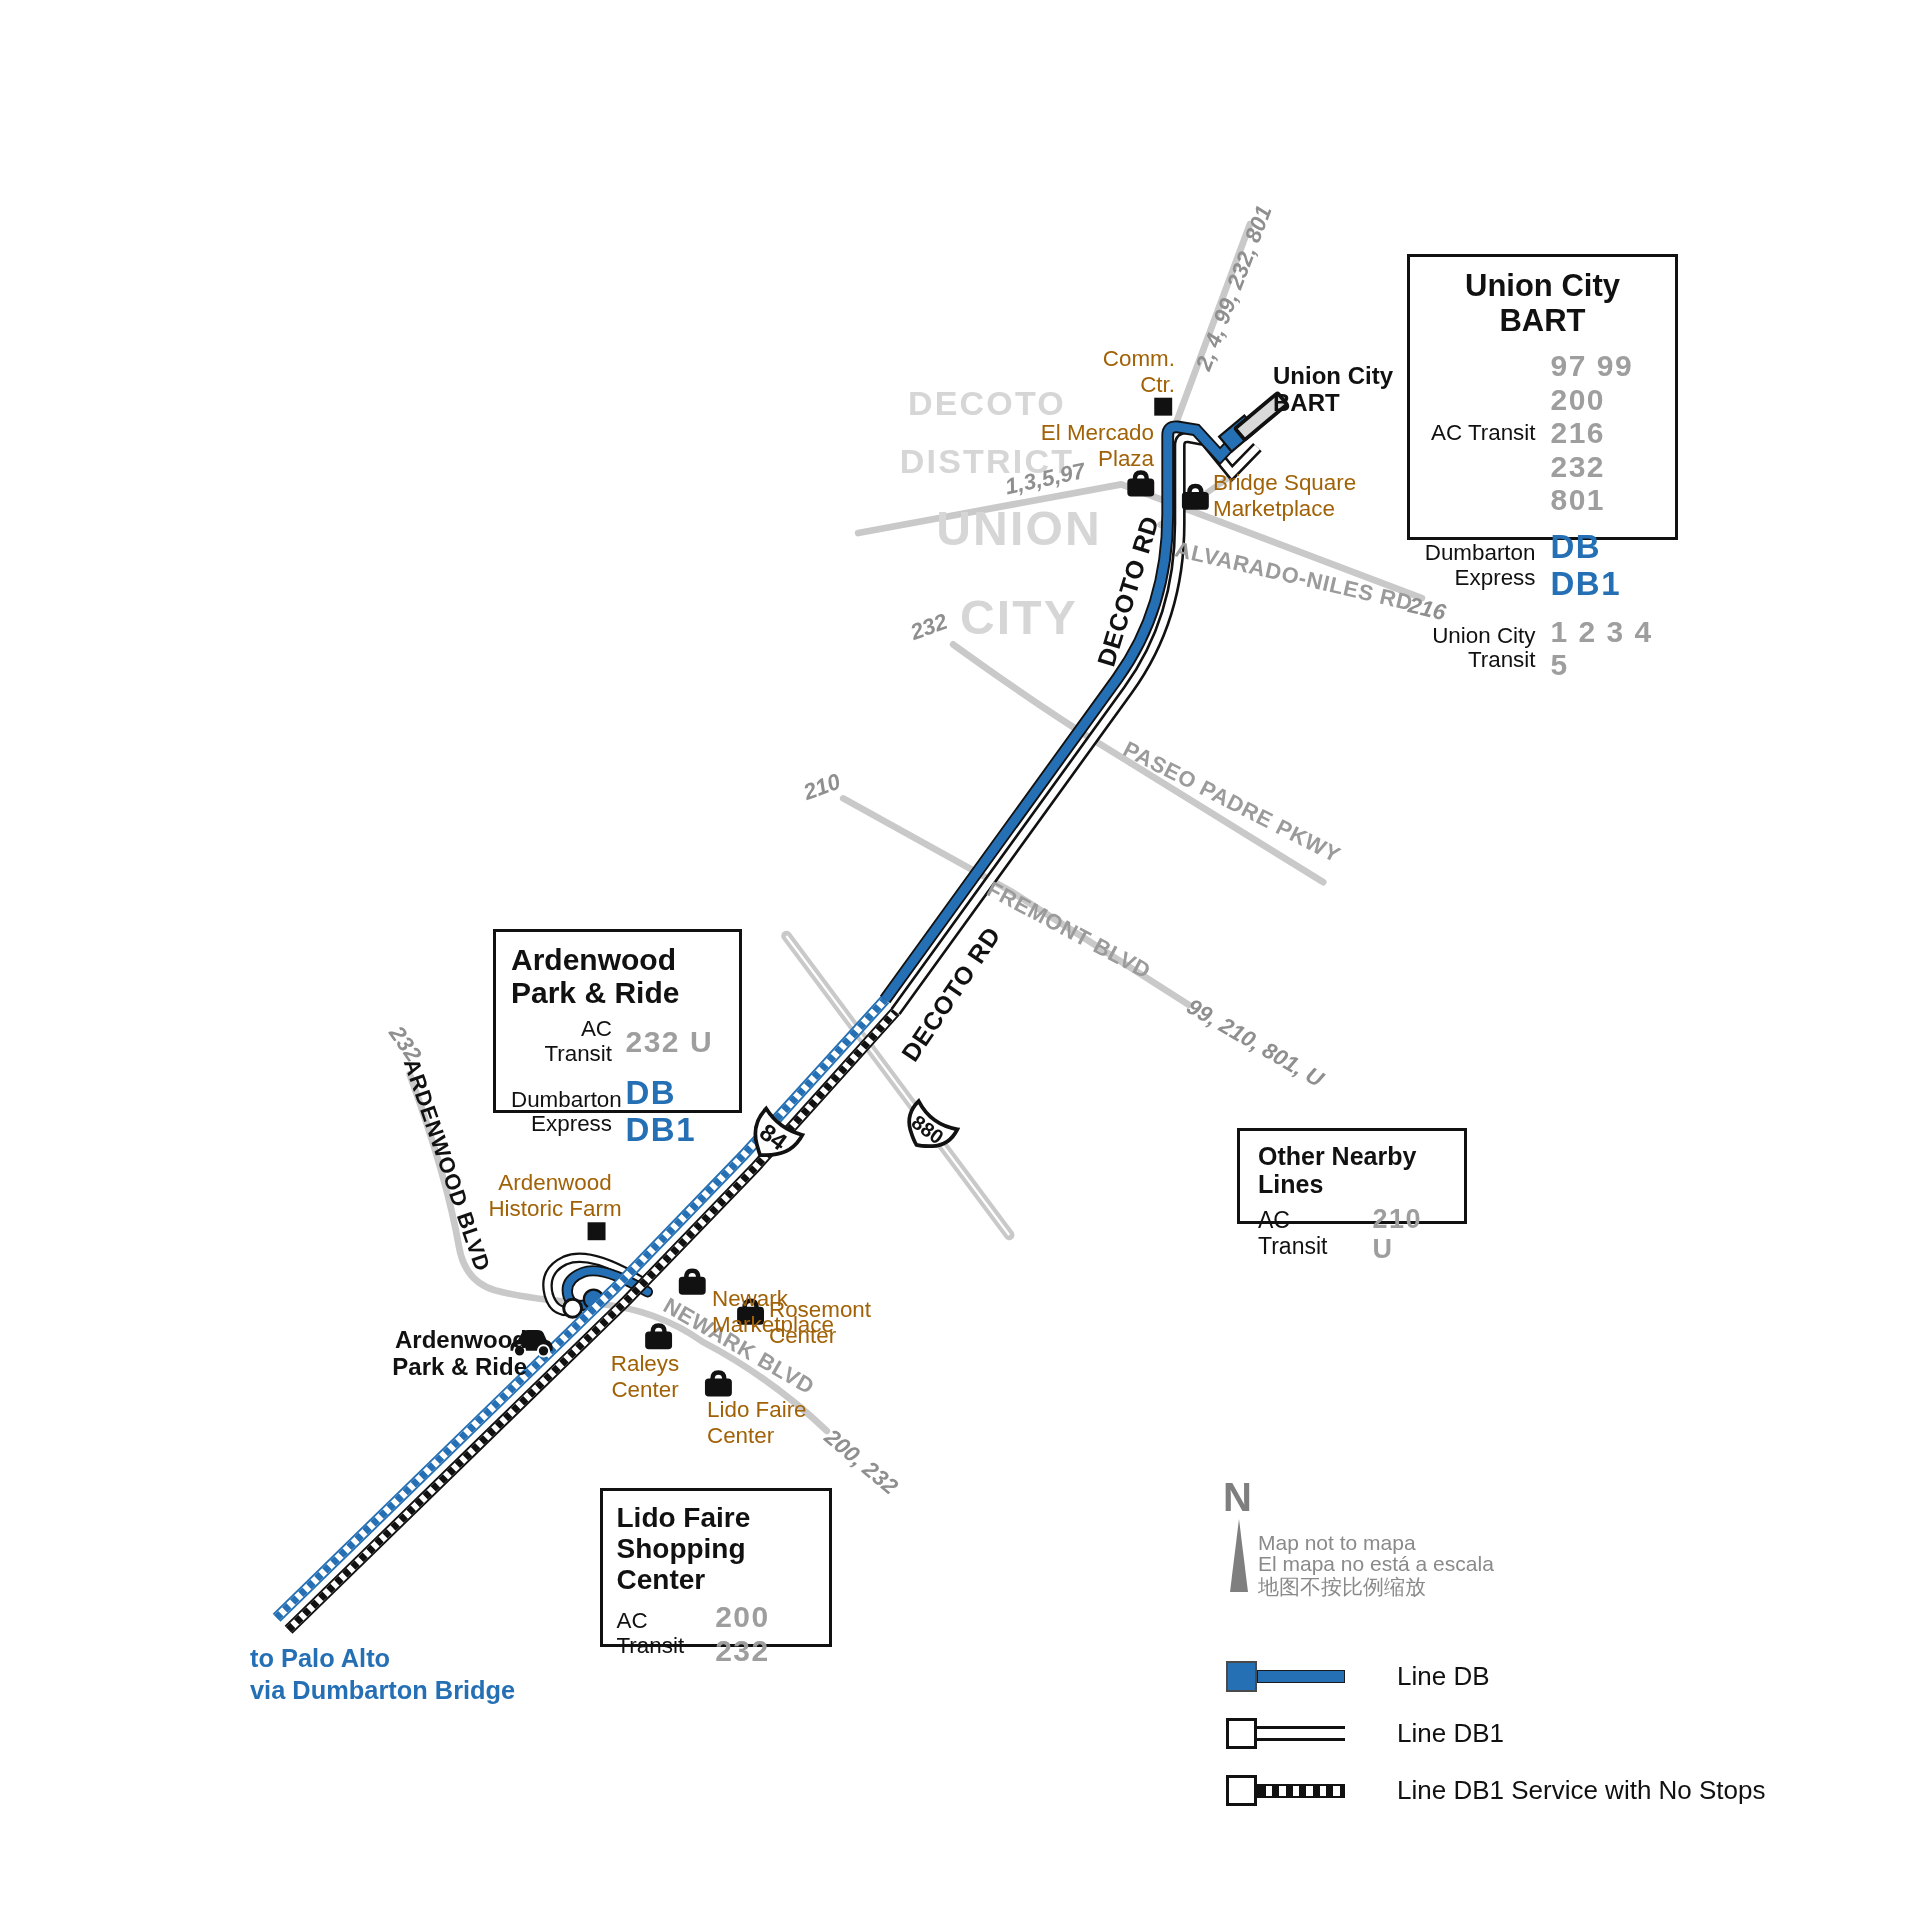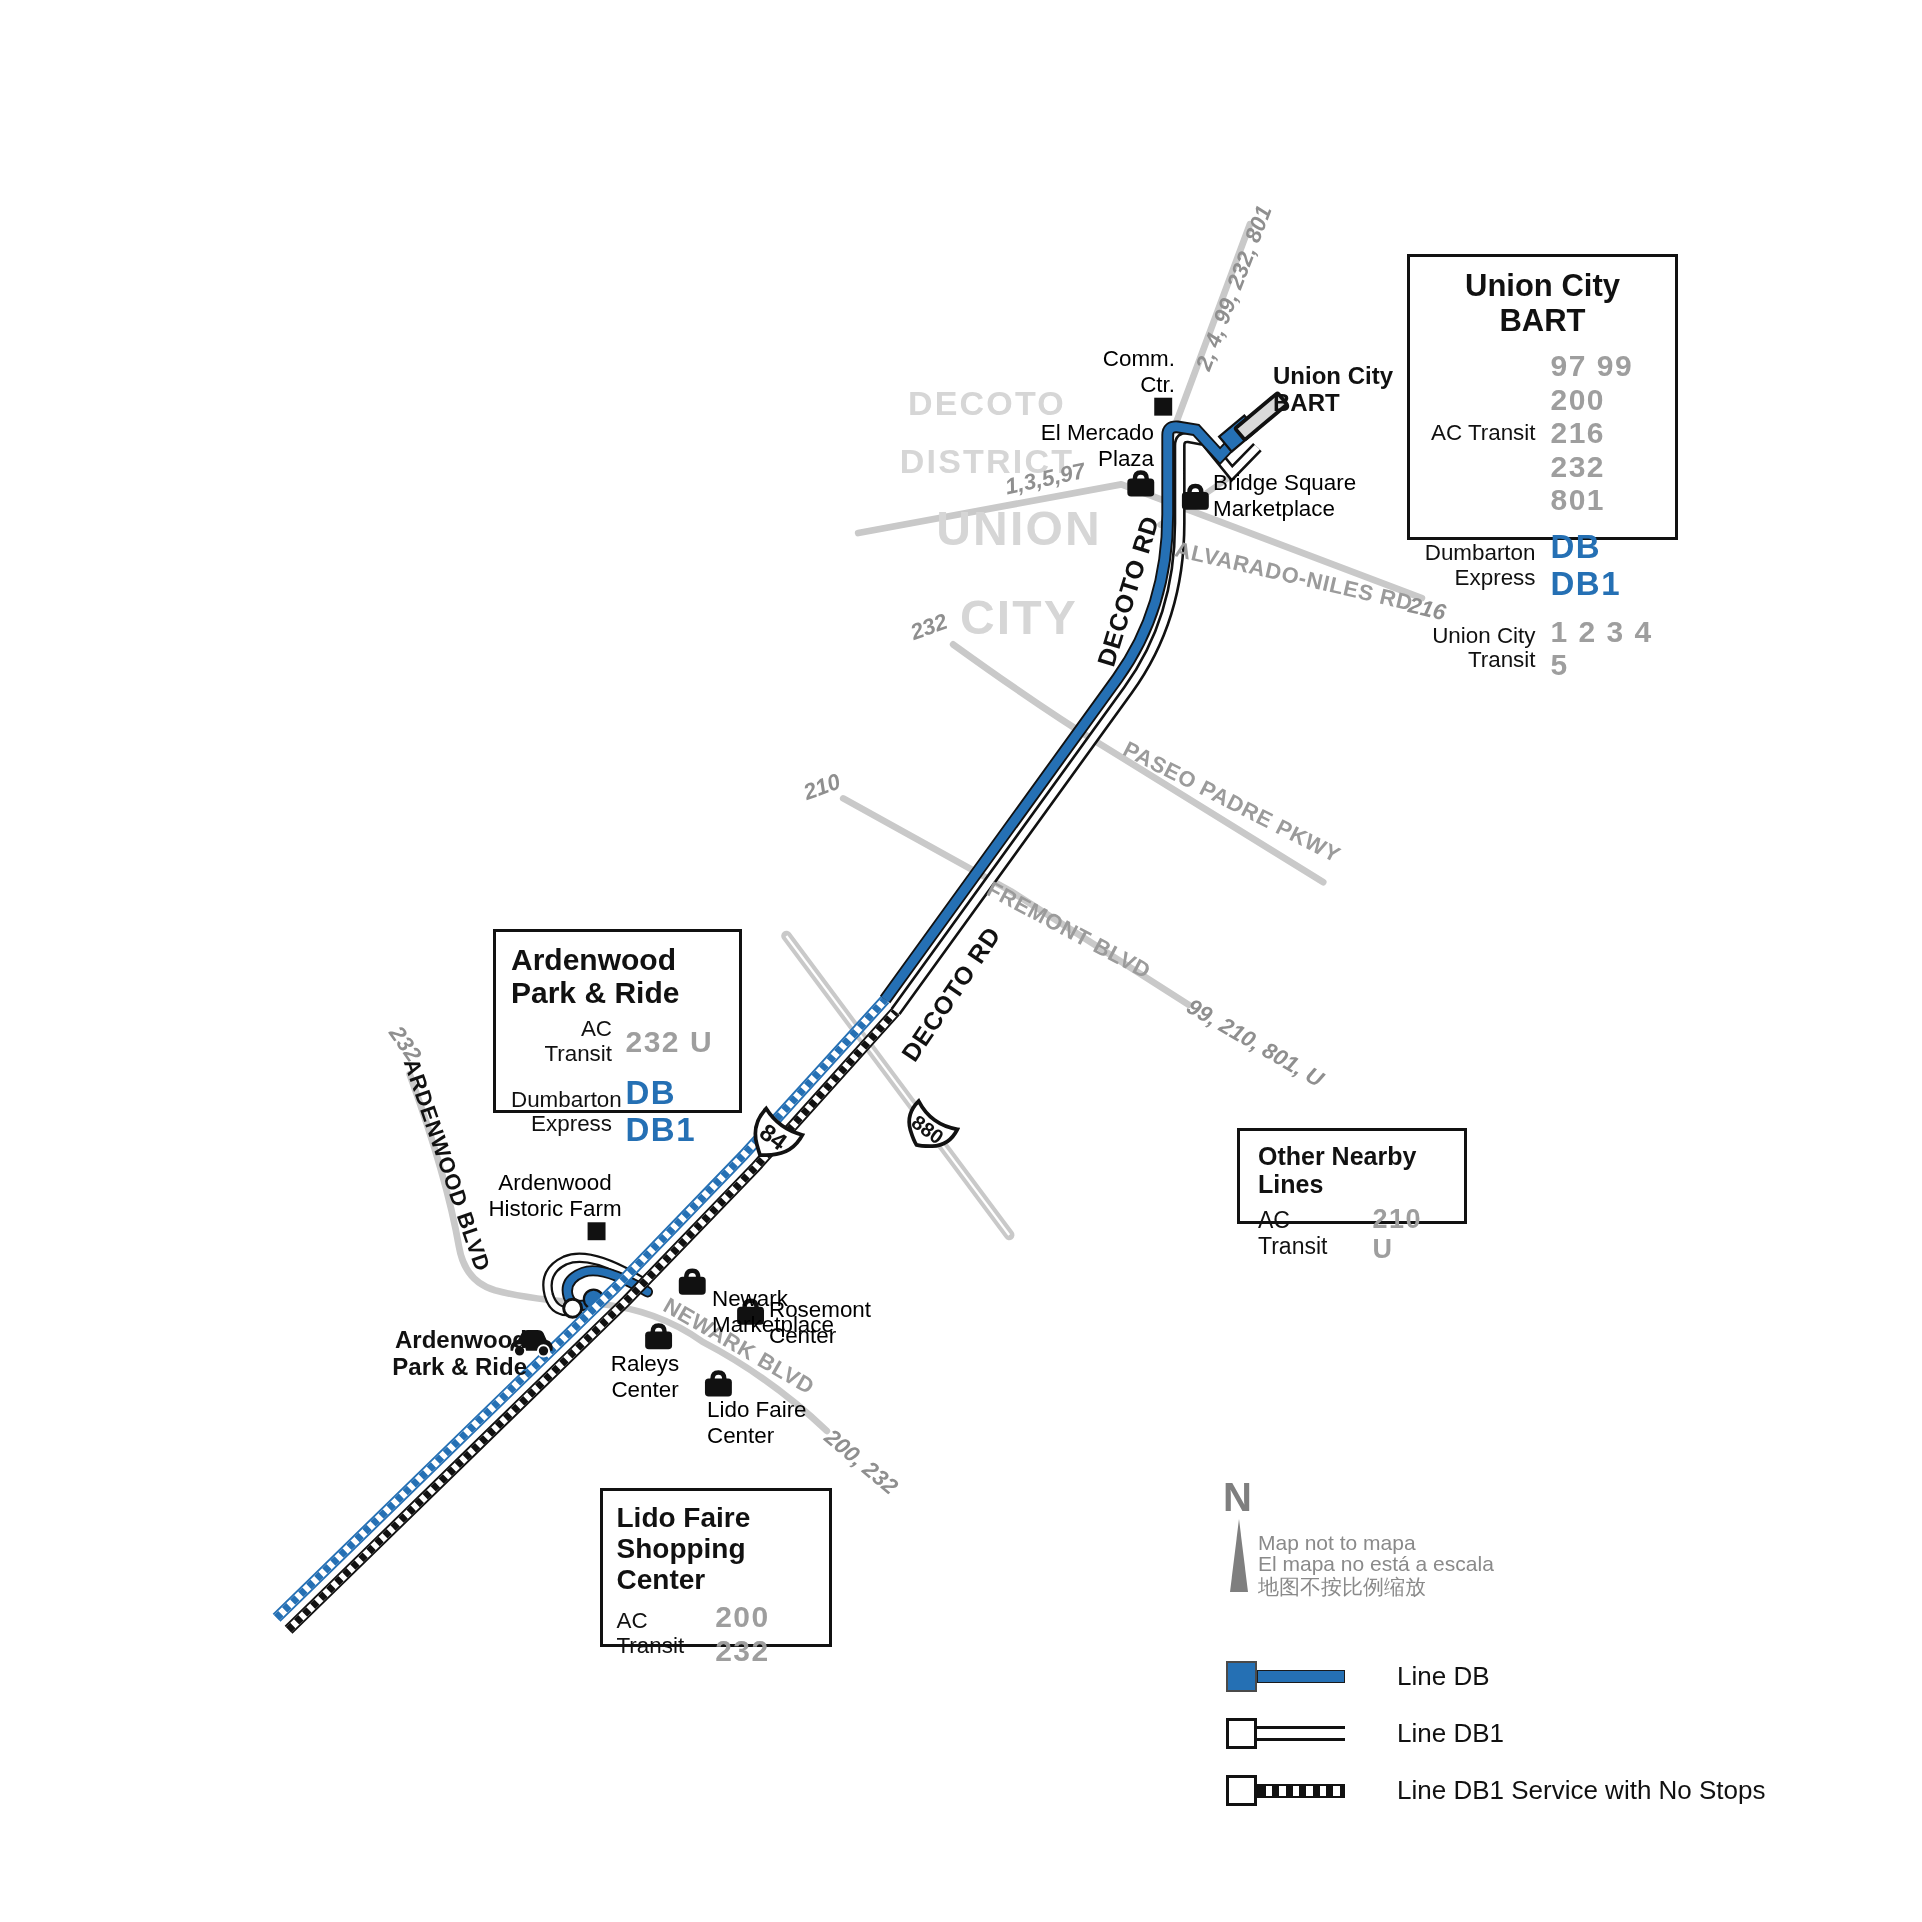--- a/index.html
+++ b/index.html
@@ -6,21 +6,21 @@
   #map{position:relative;width:1922px;height:1922px;background:#ffffff;overflow:hidden;}
   #mapsvg{position:absolute;left:0;top:0;}
   .lab{position:absolute;white-space:pre-line;line-height:1.14;color:#111;}
   .anch-c{transform:translate(-50%,-50%);text-align:center;}
   .anch-r{transform:translate(-100%,-50%);text-align:right;}
   .anch-l{transform:translate(0,-50%);text-align:left;}
   .district{font-weight:bold;color:#d6d6d6;letter-spacing:2.2px;}
   .roadgray{font-weight:bold;color:#9b9b9b;letter-spacing:0.7px;}
   .roadblack{font-weight:bold;color:#111;letter-spacing:0.7px;}
   .rnum{font-style:italic;font-weight:600;color:#8f8f8f;}
-  .lmk{font-size:22.4px;color:#000000;}
+  .lmk{font-size:22.4px;color:#a16207;}
   .lmkb{font-size:24px;font-weight:bold;color:#111;}
   .dest{font-size:25.4px;font-weight:bold;color:#2570b4;line-height:1.25;}
   .box{position:absolute;background:#fff;border:3.7px solid #111;box-sizing:border-box;}
   .box .title{font-weight:bold;color:#111;line-height:1.12;white-space:pre-line;}
   .rows{display:grid;align-items:center;}
   .rlabel{font-size:22.4px;color:#111;text-align:right;line-height:1.1;}
   .rval{font-size:30px;font-weight:bold;color:#9e9e9e;line-height:1.12;white-space:pre-line;letter-spacing:1.5px;}
   .rval.blue{color:#2570b4;font-size:33px;}
   .inline-row{display:flex;align-items:center;}
   
@@ -168,20 +168,22 @@
 Park &amp; Ride</div>
   <div class="lab anch-l lmk" style="left:712px;top:1312px">Newark
 Marketplace</div>
   <div class="lab anch-l lmk" style="left:769px;top:1323px">Rosemont
 Center</div>
   <div class="lab anch-c lmk" style="left:645px;top:1377px">Raleys
 Center</div>
   <div class="lab anch-l lmk" style="left:707px;top:1423px">Lido Faire
 Center</div>
 
+  <div class="lab anch-l dest" style="left:250px;top:1675px">to Palo Alto
+via Dumbarton Bridge</div>
 
   <div class="box" id="box-ucb" style="left:1407px;top:254px;width:271px;height:286px;padding:12px 13.5px">
     <div class="title" style="font-size:31px;text-align:center">Union City BART</div>
     <div class="rows" style="grid-template-columns:112px 1fr;column-gap:15px;row-gap:12px;margin-top:10.5px">
       <div class="rlabel">AC Transit</div>
       <div class="rval">97 99
 200 216
 232 801</div>
       <div class="rlabel">Dumbarton Express</div>
       <div class="rval blue">DB DB1</div>

